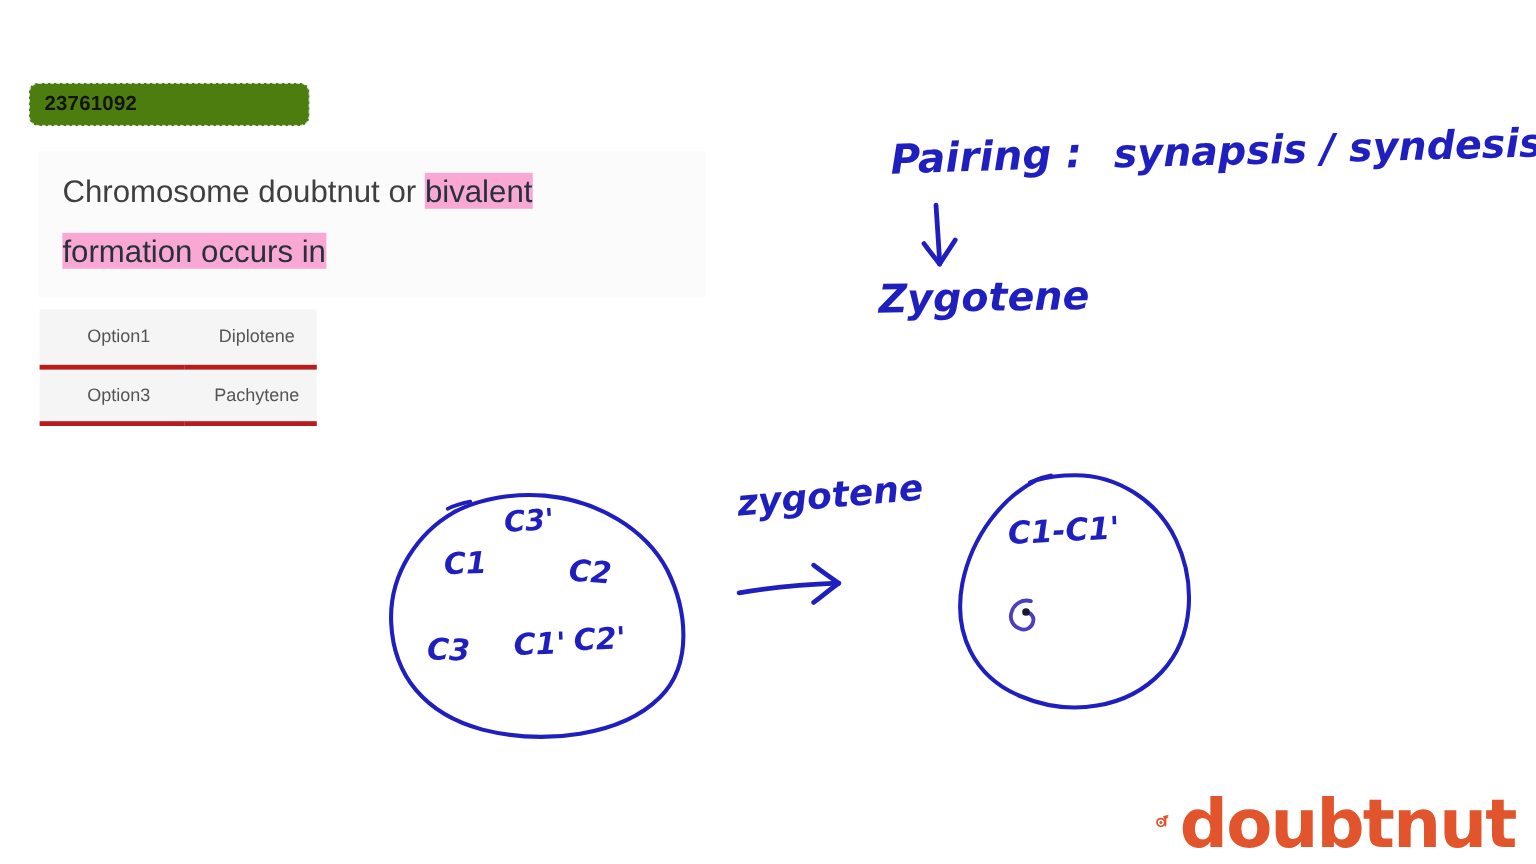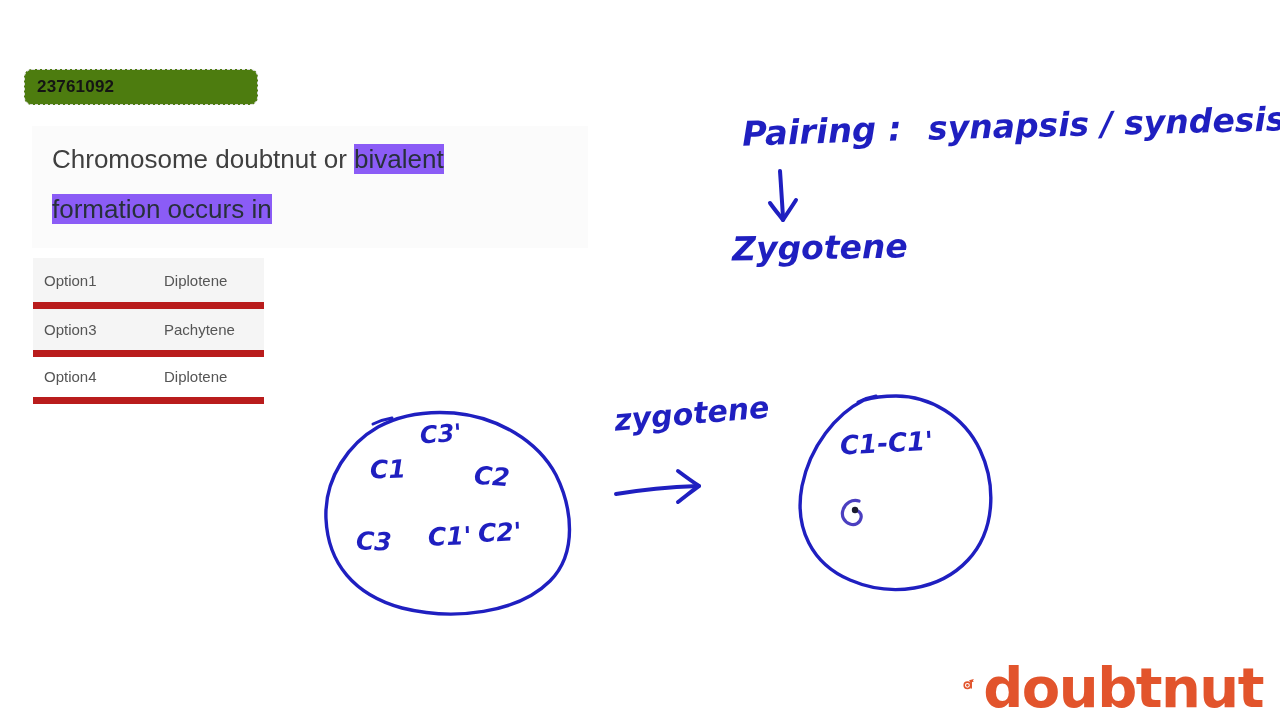--- a/index.html
+++ b/index.html
@@ -48,40 +48,41 @@
   }
   #question-text {
     font-size: 26px;
     line-height: 50px;
     color: #3f3f3f;
     font-weight: 400;
     padding-left: 20px;
     padding-right: 4px;
   }
   .sel {
-    background: #8b5cf6;
+    background: #f9a8d4;
     color: #27303b;
   }
 
   
   #options-table {
     position: absolute;
     left: 33px;
     top: 258px;
     width: 231px;
     border-collapse: collapse;
   }
   #options-table tr {
     height: 47.5px;
   }
   #options-table tr.striped {
     background: #f5f5f5;
   }
   #options-table tr {
-    border-bottom: 7px solid #b91c1c;
+    border-bottom: 4px solid #b91c1c;
+    text-align: center;
   }
   #options-table td {
     font-size: 15px;
     color: #555555;
     padding: 0;
     vertical-align: middle;
   }
   #options-table td.opt-key {
     width: 110px;
     padding-left: 11px;
@@ -144,24 +145,20 @@
 <table id="options-table">
   <tbody>
     <tr class="striped">
       <td class="opt-key">Option1</td>
       <td class="opt-val">Diplotene</td>
     </tr>
     <tr class="striped">
       <td class="opt-key">Option3</td>
       <td class="opt-val">Pachytene</td>
     </tr>
-    <tr>
-      <td class="opt-key">Option4</td>
-      <td class="opt-val">Diplotene</td>
-    </tr>
   </tbody>
 </table>
 
 <div id="ink-layer">
 
   <div class="ink-text" style="left:742px; top:111px; font-size:34px; transform:rotate(-2deg);">Pairing  :</div>
 
   <div class="ink-text" style="left:928px; top:104px; font-size:33px; transform:rotate(-1.5deg);">synapsis / syndesis</div>
 
   <svg style="position:absolute; left:758px; top:168px;" width="60" height="62" viewBox="0 0 60 62">

